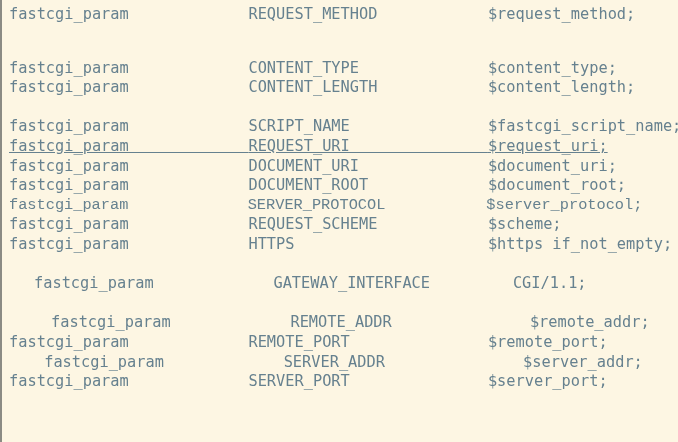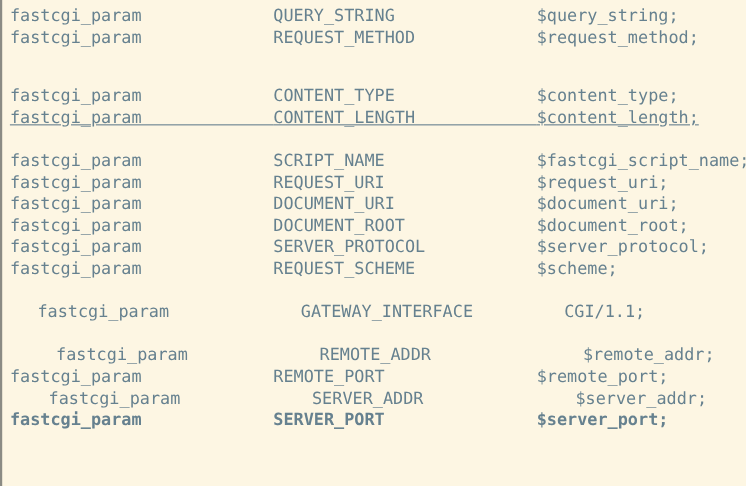--- a/index.html
+++ b/index.html
@@ -40,31 +40,31 @@
 
   .tok-directive { color: #66818f; }
   .tok-param     { color: #66818f; }
   .tok-value     { color: #66818f; }
 </style>
 </head>
 <body>
 
 <div id="code-block" style="background: rgb(253, 246, 227); border-left-color: rgb(139, 139, 132);">
 
-<div class="code-line" style="color: rgb(102, 129, 143);"><span class="tok-directive">fastcgi_param             </span><span class="tok-param">QUERY_STRING              </span><span class="tok-value">$query_string;</span></div>
     <div class="code-line" style="color: rgb(102, 129, 143);"><span class="tok-directive">fastcgi_param             </span><span class="tok-param">REQUEST_METHOD            </span><span class="tok-value">$request_method;</span></div>
     <div class="code-line" style="color: rgb(102, 129, 143); margin-top: 34px;"><span class="tok-directive">fastcgi_param             </span><span class="tok-param">CONTENT_TYPE              </span><span class="tok-value">$content_type;</span></div>
-    <div class="code-line" style="color: rgb(102, 129, 143); text-decoration: underline;"><span class="tok-directive">fastcgi_param             </span><span class="tok-param">CONTENT_LENGTH            </span><span class="tok-value">$content_length;</span></div>
+    <div class="code-line" style="color: rgb(102, 129, 143);"><span class="tok-directive">fastcgi_param             </span><span class="tok-param">CONTENT_LENGTH            </span><span class="tok-value">$content_length;</span></div>
     <div class="code-line blank">&nbsp;</div>
     <div class="code-line" style="color: rgb(102, 129, 143); text-align: center;"><span class="tok-directive">fastcgi_param             </span><span class="tok-param">SCRIPT_NAME               </span><span class="tok-value">$fastcgi_script_name;</span></div>
-    <div class="code-line" style="color: rgb(102, 129, 143);"><span class="tok-directive">fastcgi_param             </span><span class="tok-param">REQUEST_URI               </span><span class="tok-value">$request_uri;</span></div>
+    <div class="code-line" style="color: rgb(102, 129, 143); text-decoration: underline;"><span class="tok-directive">fastcgi_param             </span><span class="tok-param">REQUEST_URI               </span><span class="tok-value">$request_uri;</span></div>
     <div class="code-line" style="color: rgb(102, 129, 143);"><span class="tok-directive">fastcgi_param             </span><span class="tok-param">DOCUMENT_URI              </span><span class="tok-value">$document_uri;</span></div>
     <div class="code-line" style="color: rgb(102, 129, 143);"><span class="tok-directive">fastcgi_param             </span><span class="tok-param">DOCUMENT_ROOT             </span><span class="tok-value">$document_root;</span></div>
-    <div class="code-line" style="color: rgb(102, 129, 143);"><span class="tok-directive">fastcgi_param             </span><span class="tok-param">SERVER_PROTOCOL           </span><span class="tok-value">$server_protocol;</span></div>
+    <div class="code-line" style="color: rgb(102, 129, 143); font-family: Liberation Mono, monospace;"><span class="tok-directive">fastcgi_param             </span><span class="tok-param">SERVER_PROTOCOL           </span><span class="tok-value">$server_protocol;</span></div>
     <div class="code-line" style="color: rgb(102, 129, 143);"><span class="tok-directive">fastcgi_param             </span><span class="tok-param">REQUEST_SCHEME            </span><span class="tok-value">$scheme;</span></div>
+    <div class="code-line" style="color: rgb(102, 129, 143);"><span class="tok-directive">fastcgi_param             </span><span class="tok-param">HTTPS                     </span><span class="tok-value">$https if_not_empty;</span></div>
     <div class="code-line blank">&nbsp;</div>
     <div class="code-line" style="color: rgb(102, 129, 143); margin-left: 25px;"><span class="tok-directive">fastcgi_param             </span><span class="tok-param">GATEWAY_INTERFACE         </span><span class="tok-value">CGI/1.1;</span></div>
     <div class="code-line blank">&nbsp;</div>
     <div class="code-line" style="color: rgb(102, 129, 143); margin-left: 42px;"><span class="tok-directive">fastcgi_param             </span><span class="tok-param">REMOTE_ADDR               </span><span class="tok-value">$remote_addr;</span></div>
     <div class="code-line" style="color: rgb(102, 129, 143);"><span class="tok-directive">fastcgi_param             </span><span class="tok-param">REMOTE_PORT               </span><span class="tok-value">$remote_port;</span></div>
     <div class="code-line" style="color: rgb(102, 129, 143); text-align: center;"><span class="tok-directive">fastcgi_param             </span><span class="tok-param">SERVER_ADDR               </span><span class="tok-value">$server_addr;</span></div>
-    <div class="code-line" style="color: rgb(102, 129, 143); font-weight: bold;"><span class="tok-directive">fastcgi_param             </span><span class="tok-param">SERVER_PORT               </span><span class="tok-value">$server_port;</span></div>
+    <div class="code-line" style="color: rgb(102, 129, 143);"><span class="tok-directive">fastcgi_param             </span><span class="tok-param">SERVER_PORT               </span><span class="tok-value">$server_port;</span></div>
   </div>
 
 </body></html>

